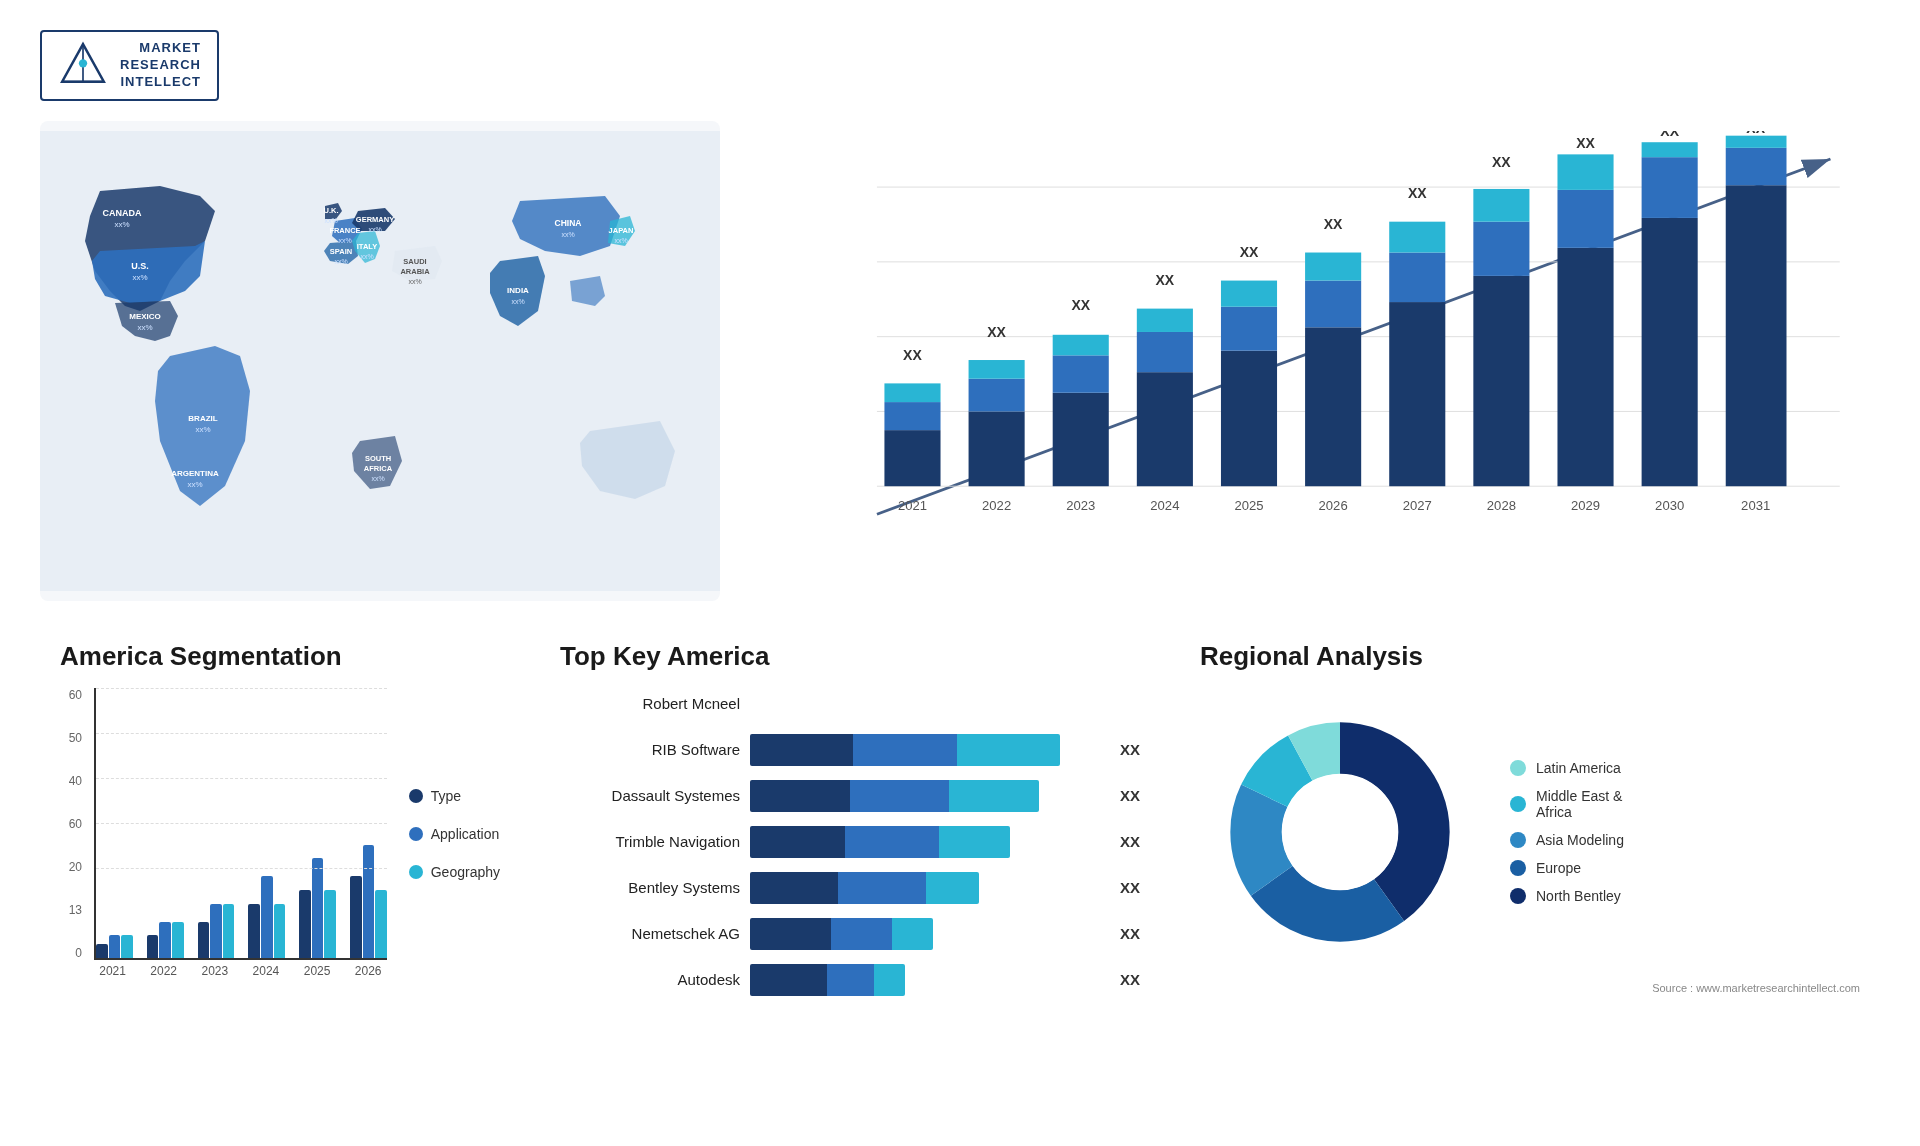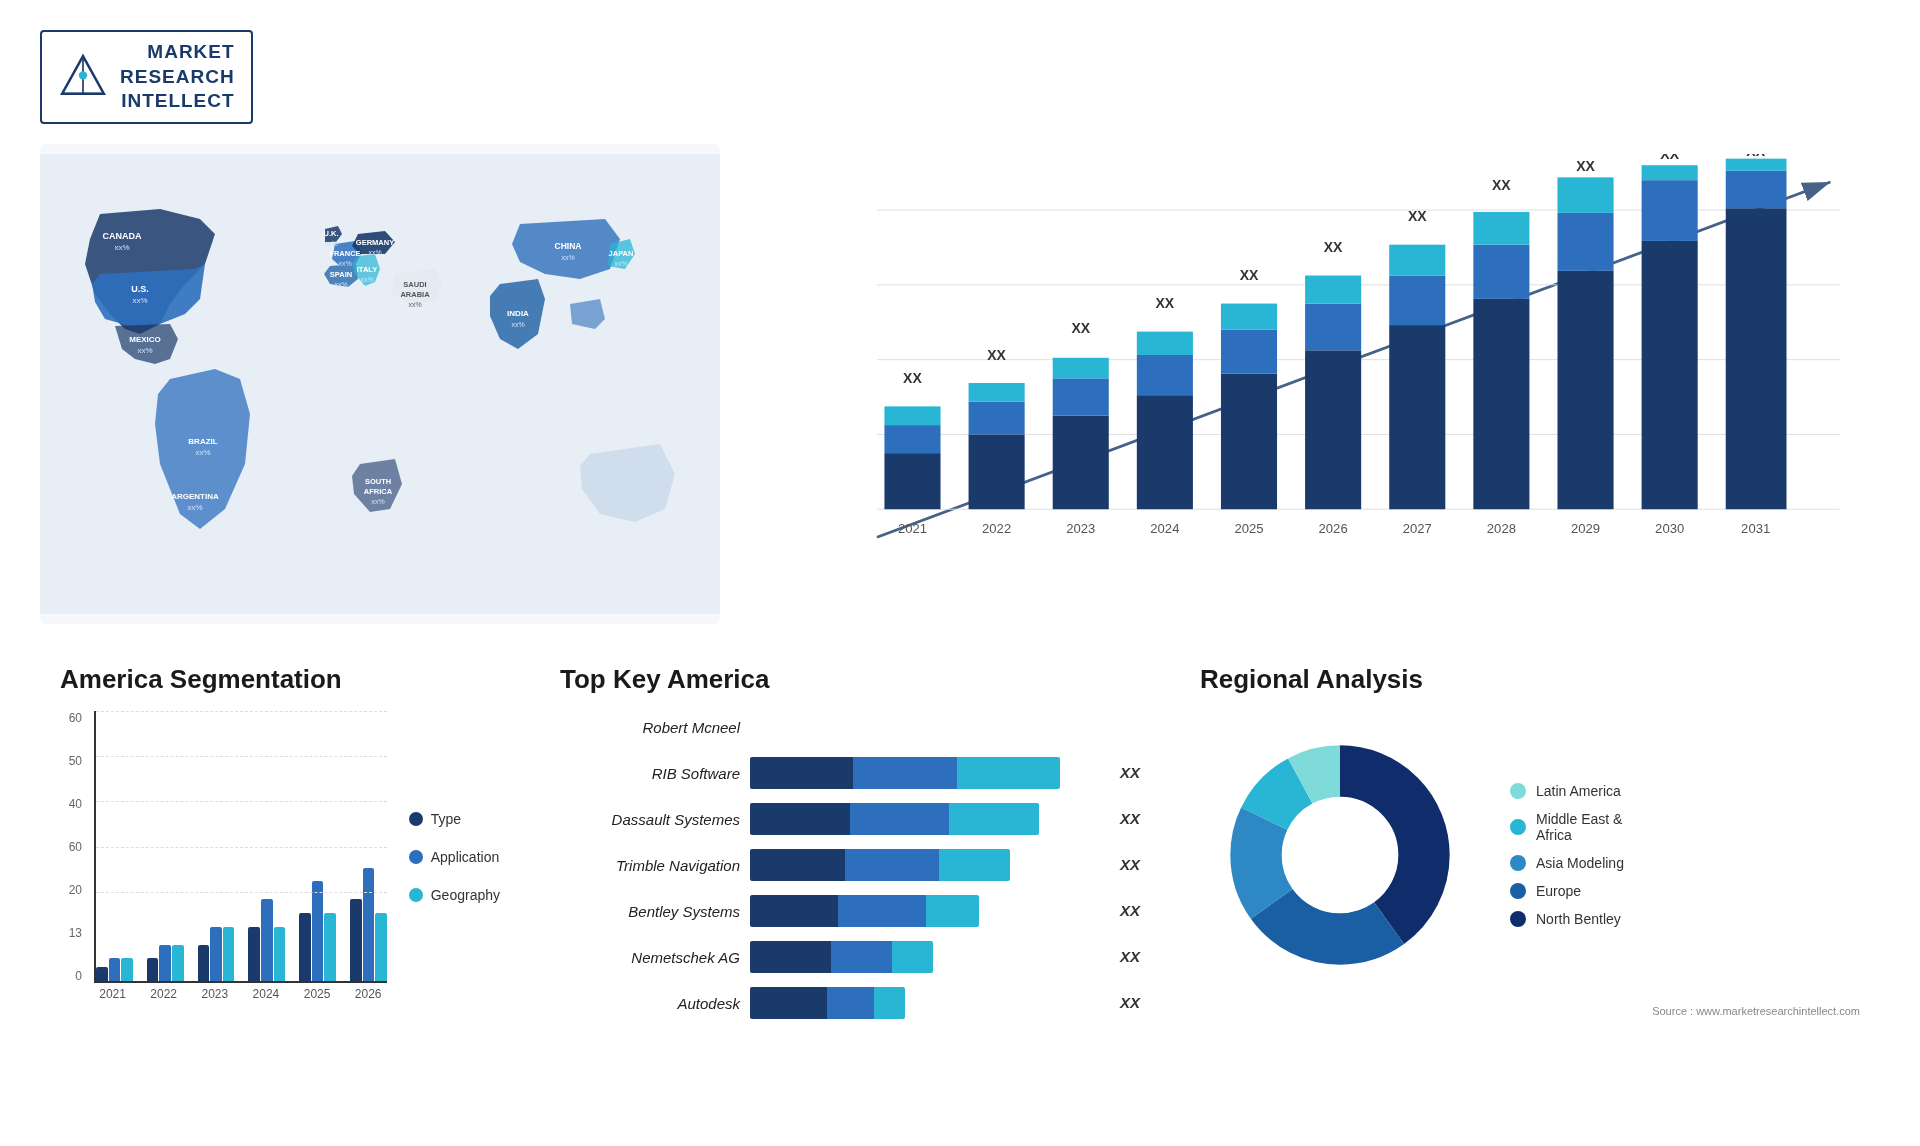--- a/index.html
+++ b/index.html
@@ -43,21 +43,21 @@
       border-radius: 4px;
     }
 
     .logo-icon {
       width: 50px;
       height: 50px;
     }
 
     .logo-text {
       text-align: right;
-      font-size: 19px;
+      font-size: 13px;
       font-weight: 700;
       color: #1a3a6b;
       line-height: 1.3;
       text-transform: uppercase;
       letter-spacing: 1px;
     }
 
     
     .top-section {
       display: flex;
@@ -117,21 +117,20 @@
       border-radius: 50%;
     }
 
     
     .players-container {
       flex: 0 0 620px;
       padding: 10px 20px;
     }
 
     .players-list {
-      font-style: italic;
     }
 
     .player-row {
       display: flex;
       align-items: center;
       margin-bottom: 14px;
       gap: 10px;
     }
 
     .player-name {

